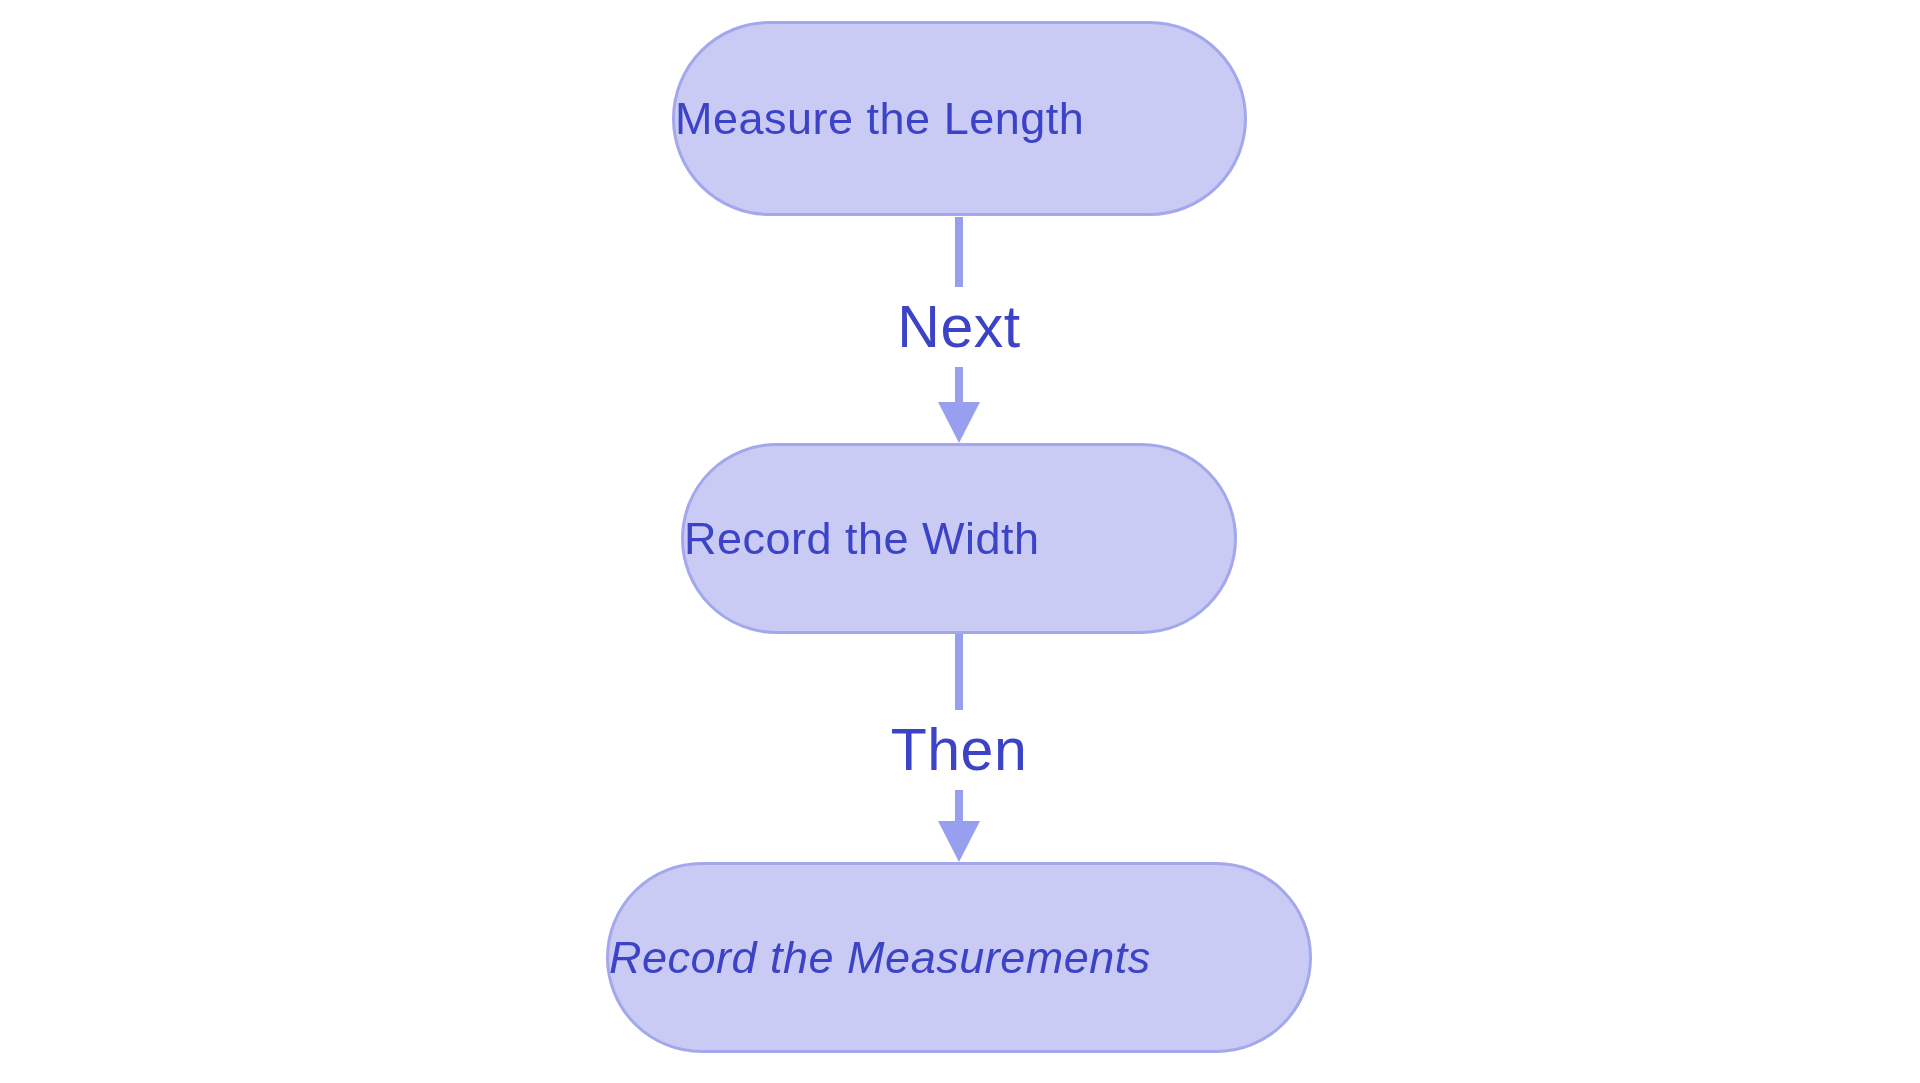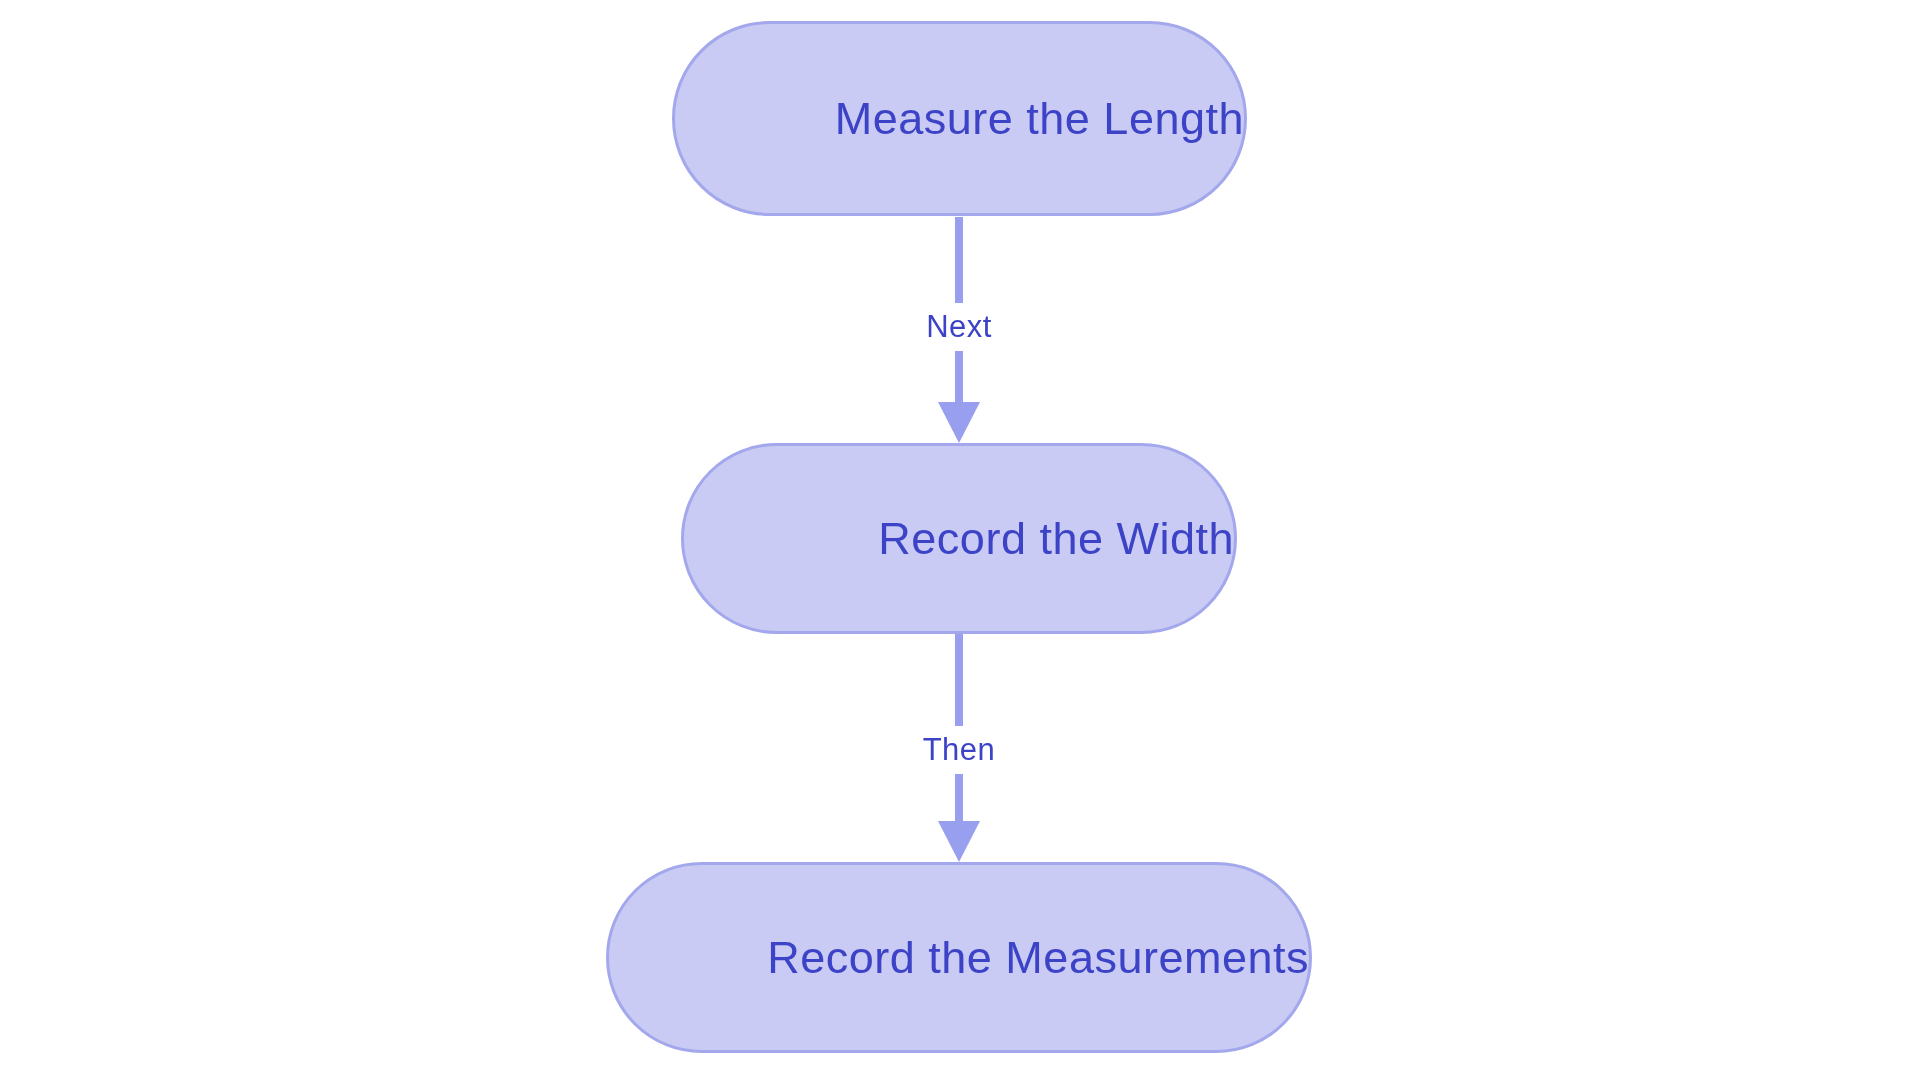--- a/index.html
+++ b/index.html
@@ -18,29 +18,29 @@
     background: var(--background, #ffffff);
   }
   .node {
     position: absolute;
     box-sizing: border-box;
     background: var(--node-fill, #c9cbf4);
     border: 3px solid var(--node-border, #a3a8ec);
     border-radius: 100px;
     display: flex;
     align-items: center;
-    justify-content: flex-end;
+    justify-content: flex-start;
     color: var(--node-text, #3c43c6);
     font-size: 45px;
     letter-spacing: 0.5px;
     white-space: nowrap;
   }
   #node-1 { left: 672px; top: 21px;  width: 575px; height: 195px; }
   #node-2 { left: 681px; top: 443px; width: 556px; height: 191px; }
-  #node-3 { left: 606px; top: 862px; width: 706px; height: 191px; }
+  #node-3 { left: 606px; top: 862px; width: 706px; height: 191px; font-style: italic; }
 
   .edge-line {
     position: absolute;
     left: 955px;
     width: 8px;
     background: var(--edge, #989fef);
   }
   #edge-1-line { top: 217px; height: 187px; }
   #edge-2-line { top: 634px; height: 188px; }
 
@@ -56,21 +56,21 @@
   #edge-1-head { top: 402px; }
   #edge-2-head { top: 821px; }
 
   .edge-label {
     position: absolute;
     left: 959px;
     transform: translate(-50%, -50%);
     background: var(--background, #ffffff);
     padding: 6px 4px;
     color: var(--edge-label-text, #3c43c6);
-    font-size: 31px;
+    font-size: 59px;
     letter-spacing: 0.5px;
     white-space: nowrap;
   }
   #edge-1-label { top: 327px; }
   #edge-2-label { top: 750px; }
 </style>
 </head>
 <body>
 
 <div class="canvas">

